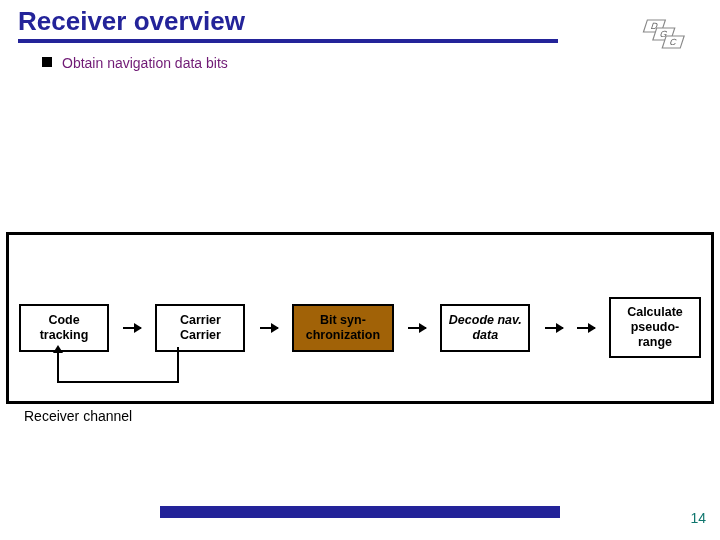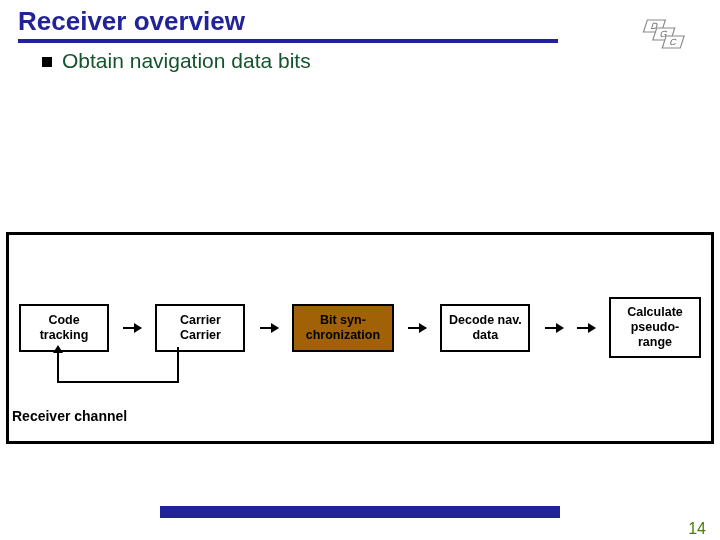--- a/index.html
+++ b/index.html
@@ -24,31 +24,31 @@
     padding-bottom: 2px;
   }
   .logo {
     position: absolute;
     top: 18px;
     right: 24px;
     width: 62px;
     height: 32px;
   }
   .bullet-row {
-    padding: 6px 0 0 42px;
-    font-size: 21px;
-    color: #14532d;
+    padding: 12px 0 0 42px;
+    font-size: 14px;
+    color: #701a75;
   }
   .bullet-row .sq { display:inline-block; width:10px; height:10px; background:#000; margin-right:10px; vertical-align:1px;}
   .bigbox {
     position: absolute;
     top: 232px;
     left: 6px;
     width: 708px;
-    height: 212px;
+    height: 172px;
     border: 3px solid #000;
   }
   .flow {
     position: absolute;
     top: 62px;
     left: 10px;
     right: 10px;
     display: flex;
     align-items: center;
     justify-content: space-between;
@@ -63,21 +63,21 @@
     line-height: 1.2;
     display: flex;
     align-items: center;
     justify-content: center;
     min-height: 48px;
   }
   .node.hl { background: #a16207; }
   .n0 { width: 90px; }
   .n1 { width: 90px; }
   .n2 { width: 102px; }
-  .n3 { width: 90px; }
+  .n3 { width: 90px; font-style: italic; }
   .n4 { width: 92px; }
   .n5 { width: 92px; text-align: center; }
   .arr {
     flex: 0 0 18px;
     height: 2px;
     background: #000;
     position: relative;
     align-self: center;
   }
   .arr::after {
@@ -99,39 +99,39 @@
   .feedback .down { position:absolute; right:0; top:-10px; width:2px; height:36px; background:#000;}
   .feedback .across { position:absolute; right:0; bottom:0; height:2px; width:122px; background:#000;}
   .feedback .up { position:absolute; left:0; top:-10px; width:2px; height:36px; background:#000;}
   .feedback .up::before {
     content:""; position:absolute; top:-2px; left:-4px;
     border-bottom:8px solid #000; border-left:5px solid transparent; border-right:5px solid transparent;
   }
   .channel-label {
     position: absolute;
     top: 408px;
-    left: 12px;
+    left: 24px;
     font-size: 14px;
-    font-weight: bold;
+    font-weight: normal;
     text-align: right;
   }
   .footer-bar {
     position: absolute;
     bottom: 22px;
     left: 160px;
     width: 400px;
     height: 12px;
     background: #232399;
   }
   .pagenum {
     position: absolute;
-    bottom: 2px;
+    bottom: 14px;
     right: 14px;
-    font-size: 16px;
-    color: #4d7c0f;
+    font-size: 14px;
+    color: #0f766e;
   }
 </style>
 </head>
 <body>
 
 <div class="title-wrap">
   <div class="title">Receiver overview</div>
 </div>
 
 <svg class="logo" viewBox="0 0 62 32">

